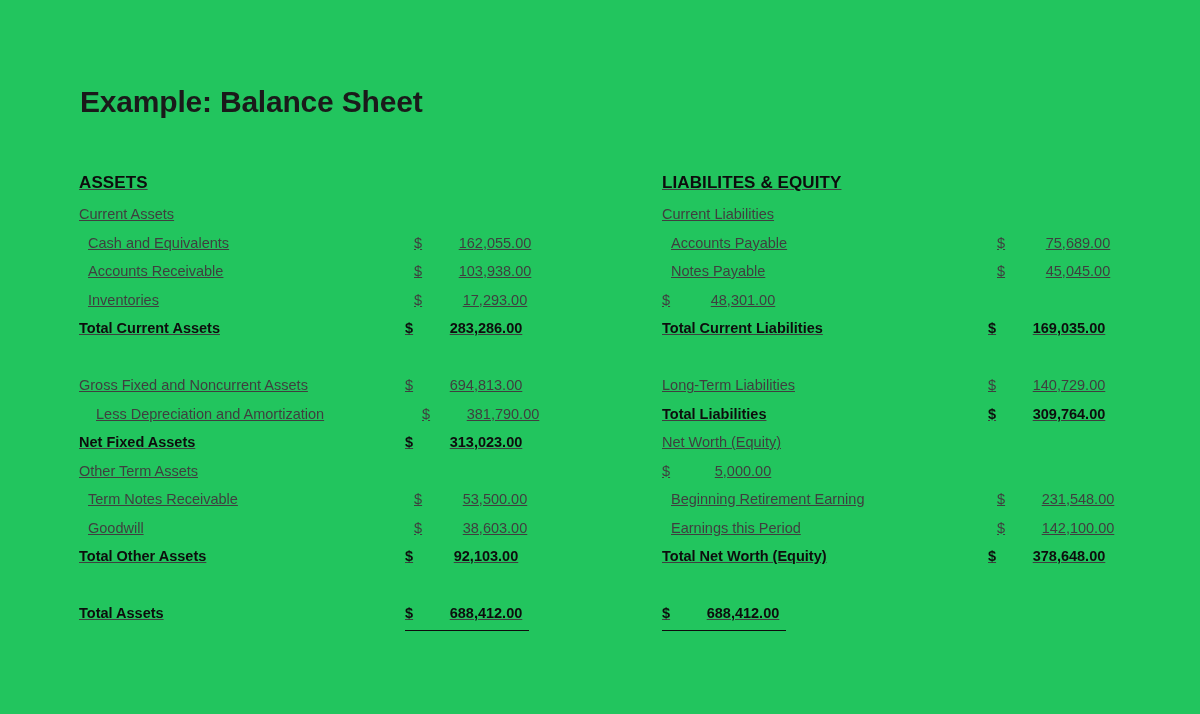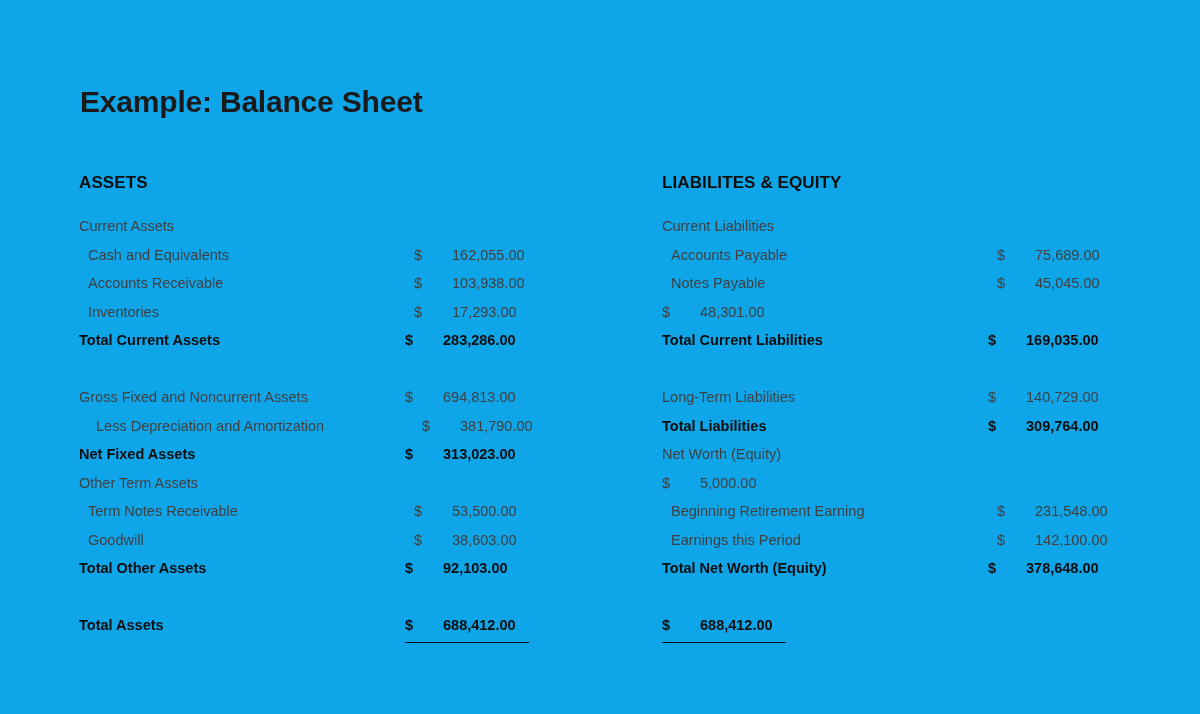--- a/index.html
+++ b/index.html
@@ -13,56 +13,57 @@
     height: 714px;
     font-family: "Liberation Sans", sans-serif;
     color: #3f3f3f;
     overflow: hidden;
     position: relative;
   }
 
   #slide {
     position: absolute;
     inset: 0;
-    background: #0ea5e9;
+    background: #22c55e;
   }
 
   
   #slide-title {
     position: absolute;
     left: 80px;
     top: 85px;
     font-size: 30px;
     font-weight: bold;
     color: #1a1a1a;
     letter-spacing: -0.2px;
     white-space: nowrap;
   }
 
   
   .column {
     position: absolute;
     top: 172px;
     width: 450px;
+    text-decoration: underline;
   }
   #assets-column      { left: 79px;  }
   #liabilities-column { left: 662px; }
 
   .section-heading {
     font-size: 17px;
     font-weight: bold;
     color: #0d0d0d;
     letter-spacing: 0.1px;
     height: 28px;
     line-height: 22px;
     white-space: nowrap;
   }
 
   .rows {
-    margin-top: 12px;
+    margin-top: 0;
   }
 
   
   .row {
     display: flex;
     align-items: baseline;
     height: 28.5px;
     font-size: 14.5px;
     line-height: 28.5px;
     white-space: nowrap;
@@ -80,21 +81,21 @@
     align-items: baseline;
   }
   .currency {
     flex: 0 0 auto;
     width: 38px;
     text-align: left;
   }
   .value {
     flex: 0 0 auto;
     width: 86px;
-    text-align: left;
+    text-align: center;
   }
 
   
   .indent-0 { padding-left: 0px;  }
   .indent-1 { padding-left: 9px;  }
   .indent-2 { padding-left: 17px; }
 
   
   .row.subtotal .row-label,
   .row.subtotal .currency,

